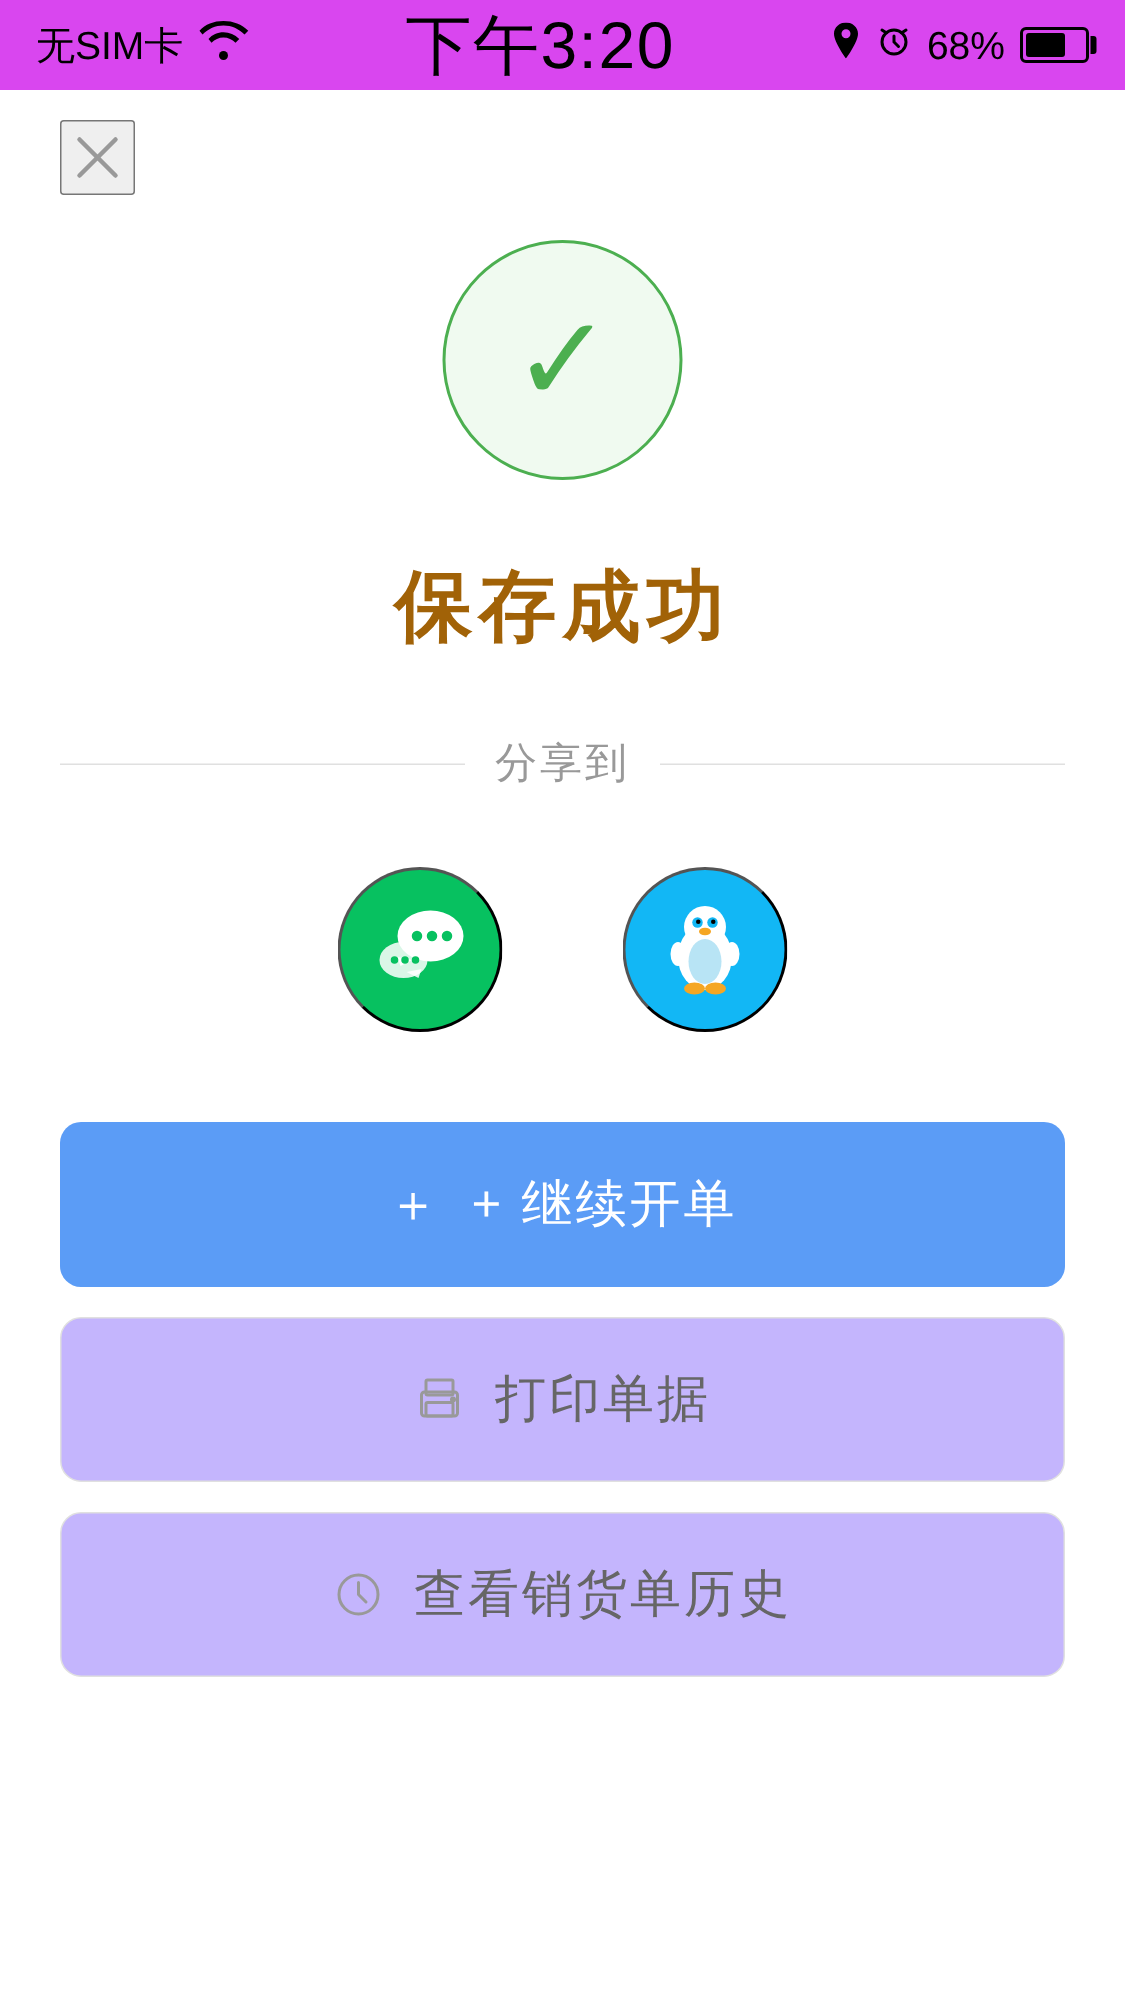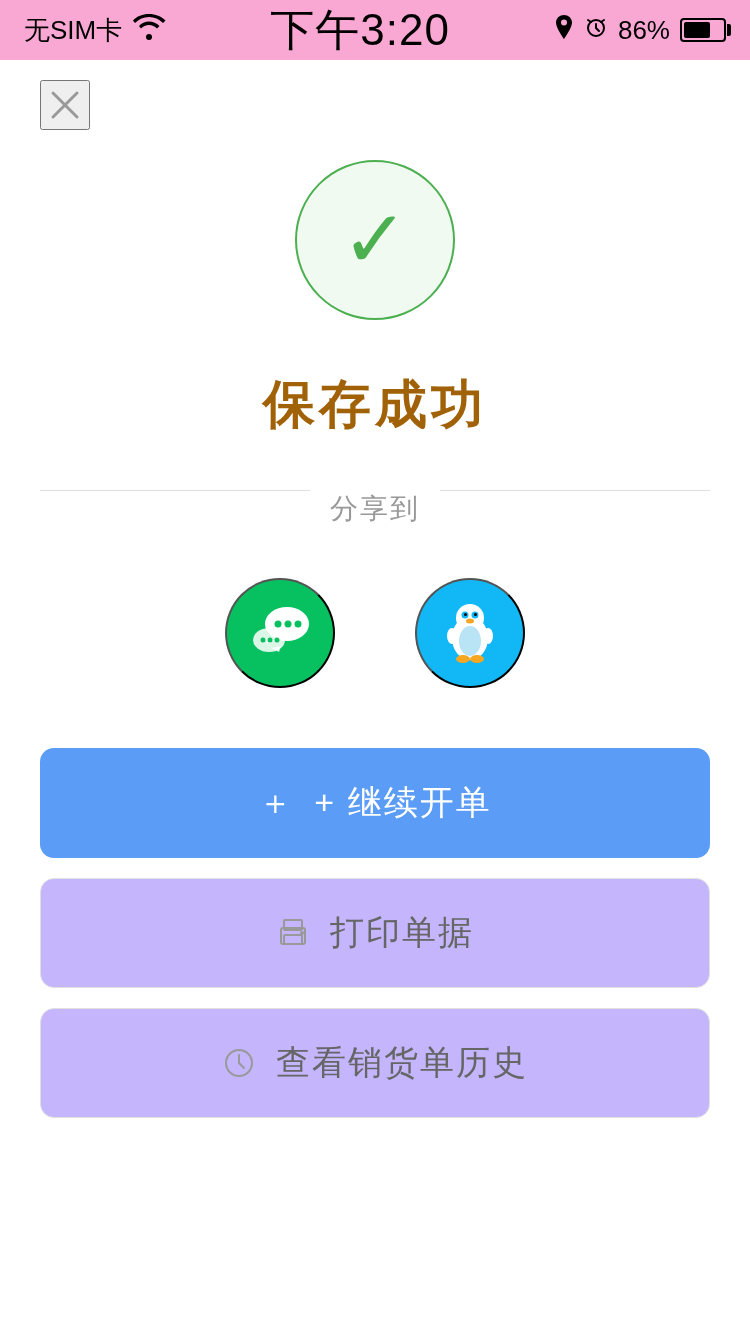--- a/index.html
+++ b/index.html
@@ -11,21 +11,21 @@
       background: #ffffff;
       font-family: -apple-system, "PingFang SC", "Helvetica Neue", sans-serif;
       display: flex;
       flex-direction: column;
     }
 
     
     .status-bar {
       width: 100%;
       height: 60px;
-      background: #f9a8d4;
+      background: #d946ef;
       display: flex;
       align-items: center;
       justify-content: space-between;
       padding: 0 24px;
     }
 
     .status-left {
       display: flex;
       align-items: center;
       gap: 10px;
@@ -146,21 +146,21 @@
     }
 
     
     .share-section {
       width: 100%;
       margin-bottom: 60px;
     }
 
     .share-divider {
       display: flex;
-      align-items: flex-start;
+      align-items: center;
       gap: 20px;
       margin-bottom: 50px;
     }
 
     .share-divider .line {
       flex: 1;
       height: 1px;
       background: #e0e0e0;
     }
 
@@ -275,21 +275,21 @@
         <path d="M10 0C5.8 0 2 3.1 2 7.5c0 5.6 8 16.5 8 16.5s8-10.9 8-16.5C18 3.1 14.2 0 10 0zm0 10.5a3 3 0 1 1 0-6 3 3 0 0 1 0 6z" fill="#000"></path>
       </svg>
     </span>
     <span>
       <svg width="24" height="24" viewBox="0 0 24 24" fill="none">
         <circle cx="12" cy="13" r="8" stroke="#000" stroke-width="2" fill="none"></circle>
         <path d="M12 9v4l3 3" stroke="#000" stroke-width="2" stroke-linecap="round"></path>
         <path d="M4 5l3 2M20 5l-3 2" stroke="#000" stroke-width="2" stroke-linecap="round"></path>
       </svg>
     </span>
-    <span>86%</span>
+    <span>68%</span>
     <span class="battery-icon">
       <span class="battery-fill"></span>
     </span>
   </div>
 </div>
 
 <div class="main-content">
 
   <button class="close-button">
     <svg viewBox="0 0 36 36" fill="none" xmlns="http://www.w3.org/2000/svg">

